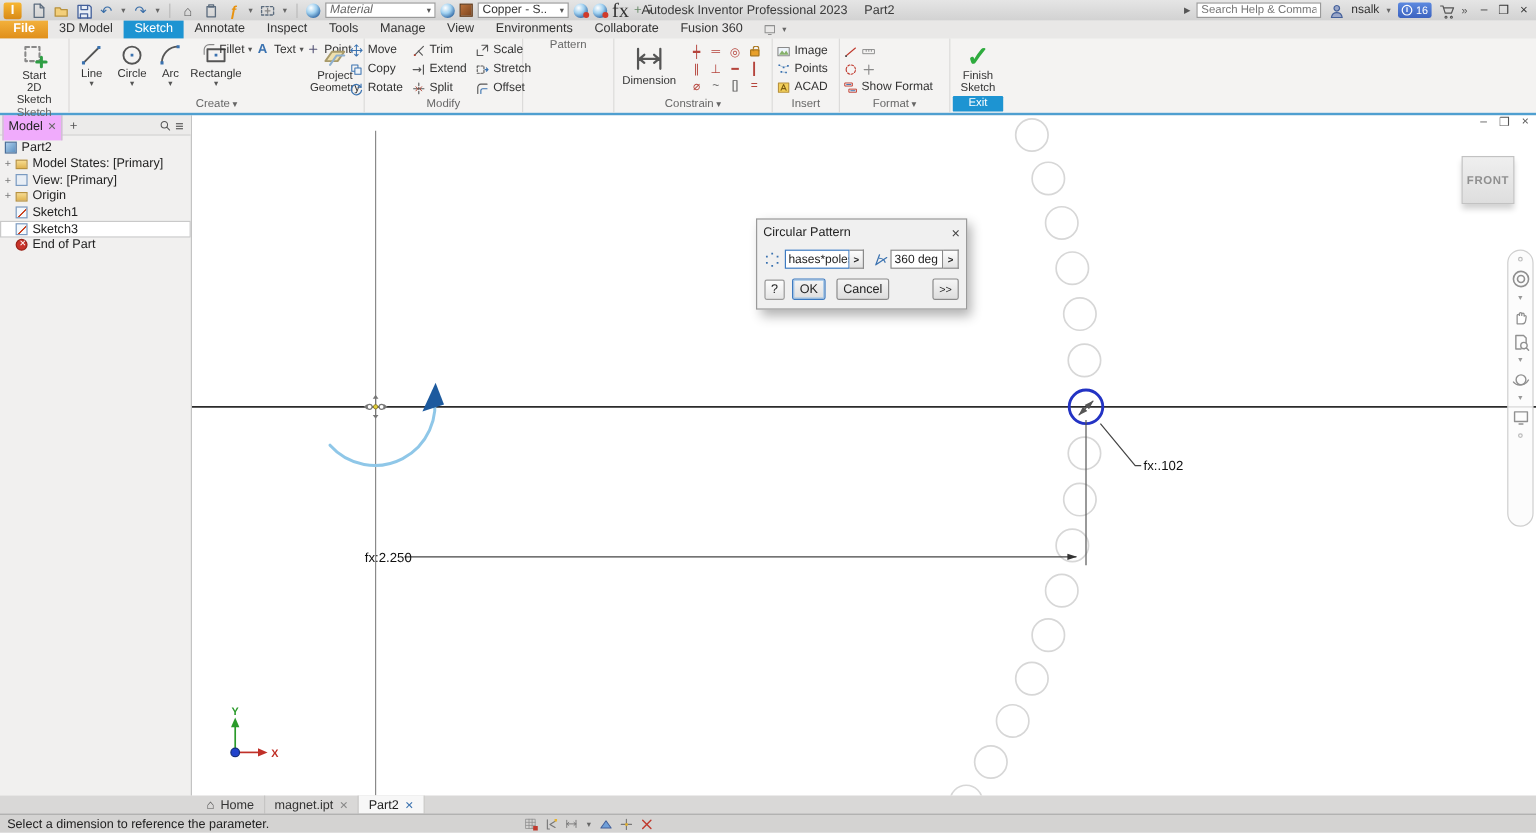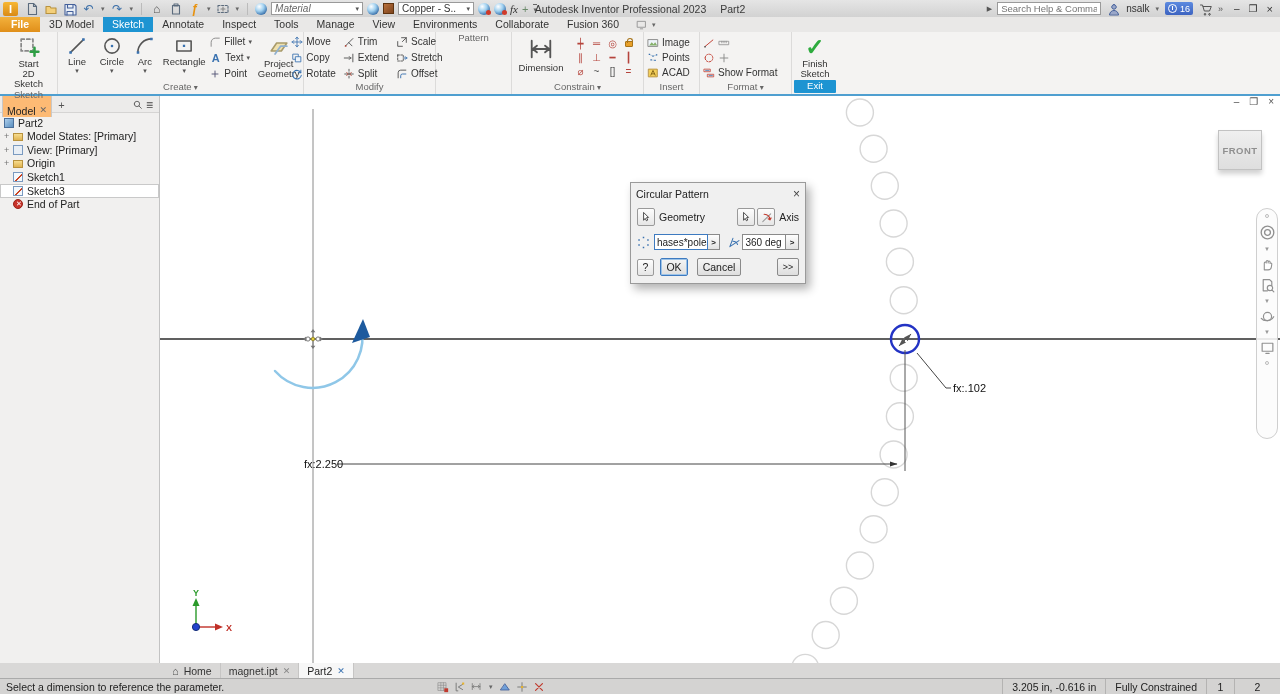--- a/index.html
+++ b/index.html
@@ -19,21 +19,21 @@
   .qsep{width:1px;height:12px;background:#bbb;margin:0 3px}
   .sphere{width:12px;height:12px;border-radius:50%;
     background:radial-gradient(circle at 35% 30%,#fff,#9fd0f0 40%,#3d74ad 75%,#23486e);display:inline-block}
   .sphere.red::after{content:"";display:block;width:5px;height:5px;border-radius:50%;
     background:#d03a2a;margin:7px 0 0 8px}
   .swatch{width:11px;height:11px;background:linear-gradient(135deg,#b9713c,#7d441d);
     border:1px solid #5e330f;display:inline-block}
   .valbox{height:13px;background:#fff;border:1px solid #9a9a9a;display:flex;align-items:center;
     padding:0 3px;color:#666;font-style:italic;gap:3px}
   .valbox .vcaret{font-size:7px;color:#555;font-style:normal;margin-left:auto}
-  .fxi{font-style:italic;font-family:"Liberation Serif",serif;font-size:11px;color:#333}
+  .fxi{font-family:"Liberation Serif",serif;font-size:17px;color:#333}
   .title-center{position:absolute;left:50%;transform:translateX(-50%);display:flex;gap:14px;
     font-size:10.5px;color:#3a3a3a;white-space:nowrap}
   .tb-right{margin-left:auto;display:flex;align-items:center;gap:5px}
   .searchbox{width:104px;height:13px;border:1px solid #9a9a9a;background:#fff;
     font-size:9.5px;color:#444;padding:0 3px;font-family:"Liberation Sans",sans-serif}
   .badge{background:linear-gradient(#5d8ae0,#3c63c0);border-radius:2px;height:13px;
     display:flex;align-items:center;color:#fff;font-size:9px;padding:0 3px;gap:3px}
   .clockface{width:9px;height:9px;border-radius:50%;border:1.2px solid #fff;position:relative}
   .clockface::after{content:"";position:absolute;left:3.2px;top:1.4px;width:1px;height:3.4px;background:#fff}
   .winbtns{display:flex;gap:9px;margin:0 4px 0 6px;color:#333;font-size:10px}
@@ -52,43 +52,43 @@
     border-bottom:2px solid #4f9fd0;display:flex;font-size:10px;color:#333;z-index:48}
   .rgroup{display:flex;flex-direction:column;border-right:1px solid #dcdbda;flex:none}
   .rbody{flex:1;display:flex;align-items:stretch;padding:2px 3px 0;gap:2px}
   .rcap{height:13px;line-height:12px;text-align:center;color:#666;font-size:9.5px;white-space:nowrap}
   .rcap.has-caret::after{content:" ▾";font-size:8px}
   .rcap.exitcap{background:#1d94d2;color:#fff;border-radius:1px;margin:0 2px 1px}
   .rbtn-big{display:flex;flex-direction:column;align-items:center;justify-content:flex-start;
     width:42px;text-align:center;line-height:10px;gap:1px;padding-top:2px}
   .rlbl2{font-size:9.5px;color:#333;white-space:pre-line}
   .caret{font-size:7px;color:#555;line-height:5px}
-  .smallcol{display:flex;flex-direction:column;justify-content:center;gap:2px}
+  .smallcol{display:flex;flex-direction:row;justify-content:center;gap:2px}
   .srow{display:flex;align-items:center;gap:3px;height:14px;white-space:nowrap}
   .mcol{display:flex;flex-direction:column;justify-content:center;gap:2px;margin-right:5px}
   .mrow{display:flex;align-items:center;gap:3px;height:14px;white-space:nowrap}
   .prow{display:flex;align-items:center;gap:3px;height:15px;padding:0 3px;border:1px solid transparent;white-space:nowrap}
   .prow.active{border-color:#5b9bd0;background:#eaf3fb;border-radius:2px}
   .Aicon{color:#3a72b0;font-weight:bold;font-size:11px;width:13px;text-align:center}
   .bigcheck{color:#2eab3e;font-size:23px;font-weight:bold;line-height:22px}
   #constrain-grid{display:grid;grid-template-columns:repeat(4,15px);grid-auto-rows:14px;
     align-content:center;margin-left:4px;column-gap:1px}
   .cg{display:flex;align-items:center;justify-content:center;font-size:10px;color:#b5443c}
   .cg.dark{color:#555}
   .lock{width:8px;height:6px;background:#e8a02a;border:1px solid #a8741a;position:relative;border-radius:1px}
   .lock::before{content:"";position:absolute;left:1px;top:-4px;width:4px;height:4px;
     border:1.2px solid #a8741a;border-bottom:none;border-radius:3px 3px 0 0}
 
   
   .browser{position:absolute;left:0;top:96px;width:160px;height:567px;background:#f1f0ef;
     border-right:1px solid #c3c3c3;font-size:10.5px;color:#222;z-index:10}
   .b-head{height:17px;display:flex;align-items:center;background:#eceoea;background:#ecebea;
     border-bottom:1px solid #d5d4d3;padding:1px 3px 0 2px}
-  .b-tab{background:#fdba74;border:1px solid #c8c8c8;border-bottom:none;height:16px;
-    display:flex;padding:12px 4px;gap:4px}
+  .b-tab{background:#f0abfc;border:1px solid #c8c8c8;border-bottom:none;height:16px;
+    display:flex;align-items:center;padding:12px 4px;gap:4px}
   .b-x{color:#666;font-size:9px}
   .b-add{color:#555;margin-left:6px;font-size:11px}
   .b-head .spacer{flex:1}
   .hamb{font-size:12px;color:#444;margin:0 3px}
   .b-tree{padding-top:3px}
   .trow{display:flex;align-items:center;height:13.5px;padding-left:4px;white-space:nowrap}
   .trow.sel{background:#fff;border:1px solid #c9c9c9;height:14px;padding-left:3px}
   .texp{width:9px;color:#777;font-size:9px;flex:none}
   .tnoexp{width:9px;flex:none}
   .ti{width:10px;height:10px;flex:none;margin-right:4px;display:inline-block}
@@ -746,46 +746,20 @@
     <span class="navdot"></span>
   </div>
 </div>
 
 <div class="dialog">
   <div class="dlg-title">
     <span class="tt">Circular Pattern</span>
     <span class="dlg-x">×</span>
   </div>
   <div class="dlg-body">
-    <div class="drow drow1">
-      <div class="sqbtn">
-        <span style="display: inline-flex;">
-            <svg class="ic" viewBox="0 0 14 14" width="12" height="12">
-              <path d="M4.5 2l5.5 5.5-2.4.3 1.5 2.7-1.6.9-1.5-2.8-1.5 1.9z" fill="#fff" stroke="#333" stroke-width="1" stroke-linecap="round" stroke-linejoin="round"></path>
-            </svg>
-          </span>
-      </div>
-      <span style="margin-left:4px;flex:1">Geometry</span>
-      <div class="sqbtn">
-        <span style="display: inline-flex;">
-            <svg class="ic" viewBox="0 0 14 14" width="12" height="12">
-              <path d="M4.5 2l5.5 5.5-2.4.3 1.5 2.7-1.6.9-1.5-2.8-1.5 1.9z" fill="#fff" stroke="#333" stroke-width="1" stroke-linecap="round" stroke-linejoin="round"></path>
-            </svg>
-          </span>
-      </div>
-      <div class="sqbtn" style="margin-left:2px">
-        <span style="display: inline-flex;">
-            <svg class="ic" viewBox="0 0 14 14" width="13" height="13">
-              <path d="M3 11.5L11.5 3" fill="none" stroke="#999" stroke-width="1.1" stroke-linecap="round" stroke-linejoin="round"></path>
-              <path d="M4.5 3.5c4 .2 6 2 6.2 6M10.7 9.5l-1.9-1.1M10.7 9.5l1.2-2" fill="none" stroke="#c03a2e" stroke-width="1.3" stroke-linecap="round" stroke-linejoin="round"></path>
-            </svg>
-          </span>
-      </div>
-      <span style="margin-left:4px">Axis</span>
-    </div>
     <div class="drow drow2">
       <span style="display: inline-flex;">
           <svg class="ic" viewBox="0 0 14 14" width="13" height="13">
             <path d="M6.2 .7h1.6v1.6H6.2zM11 3.4h1.6v1.6H11zM11 9h1.6v1.6H11zM6.2 11.7h1.6v1.6H6.2zM1.4 9h1.6v1.6H1.4zM1.4 3.4h1.6v1.6H1.4z" fill="#3a72b0" stroke="none" stroke-width="1.1" stroke-linecap="round" stroke-linejoin="round"></path>
           </svg>
         </span>
       <div class="dfield focus" style="width:54px;margin-left:4px">
         <span>hases*poles</span>
       </div>
       <div class="flybtn">&gt;</div>
@@ -858,19 +832,13 @@
           <path d="M7 2v10M2 7h10" fill="none" stroke="#777" stroke-width="1.1" stroke-linecap="round" stroke-linejoin="round"></path>
           <path d="M5.9 5.9h2.4v2.4H5.9z" fill="#e8b32a" stroke="none" stroke-width="1.1" stroke-linecap="round" stroke-linejoin="round"></path>
         </svg>
       </span>
     <span style="display: inline-flex;">
         <svg class="ic" viewBox="0 0 14 14" width="12" height="12">
           <path d="M3 3l8 8M11 3l-8 8" fill="none" stroke="#c03a2e" stroke-width="1.4" stroke-linecap="round" stroke-linejoin="round"></path>
         </svg>
       </span>
   </div>
-  <div class="st-right">
-    <span class="st-cell">3.205 in, -0.616 in</span>
-    <span class="st-cell">Fully Constrained</span>
-    <span class="st-cell num">1</span>
-    <span class="st-cell num" style="min-width:46px">2</span>
-  </div>
 </div>
 
 </body></html>

